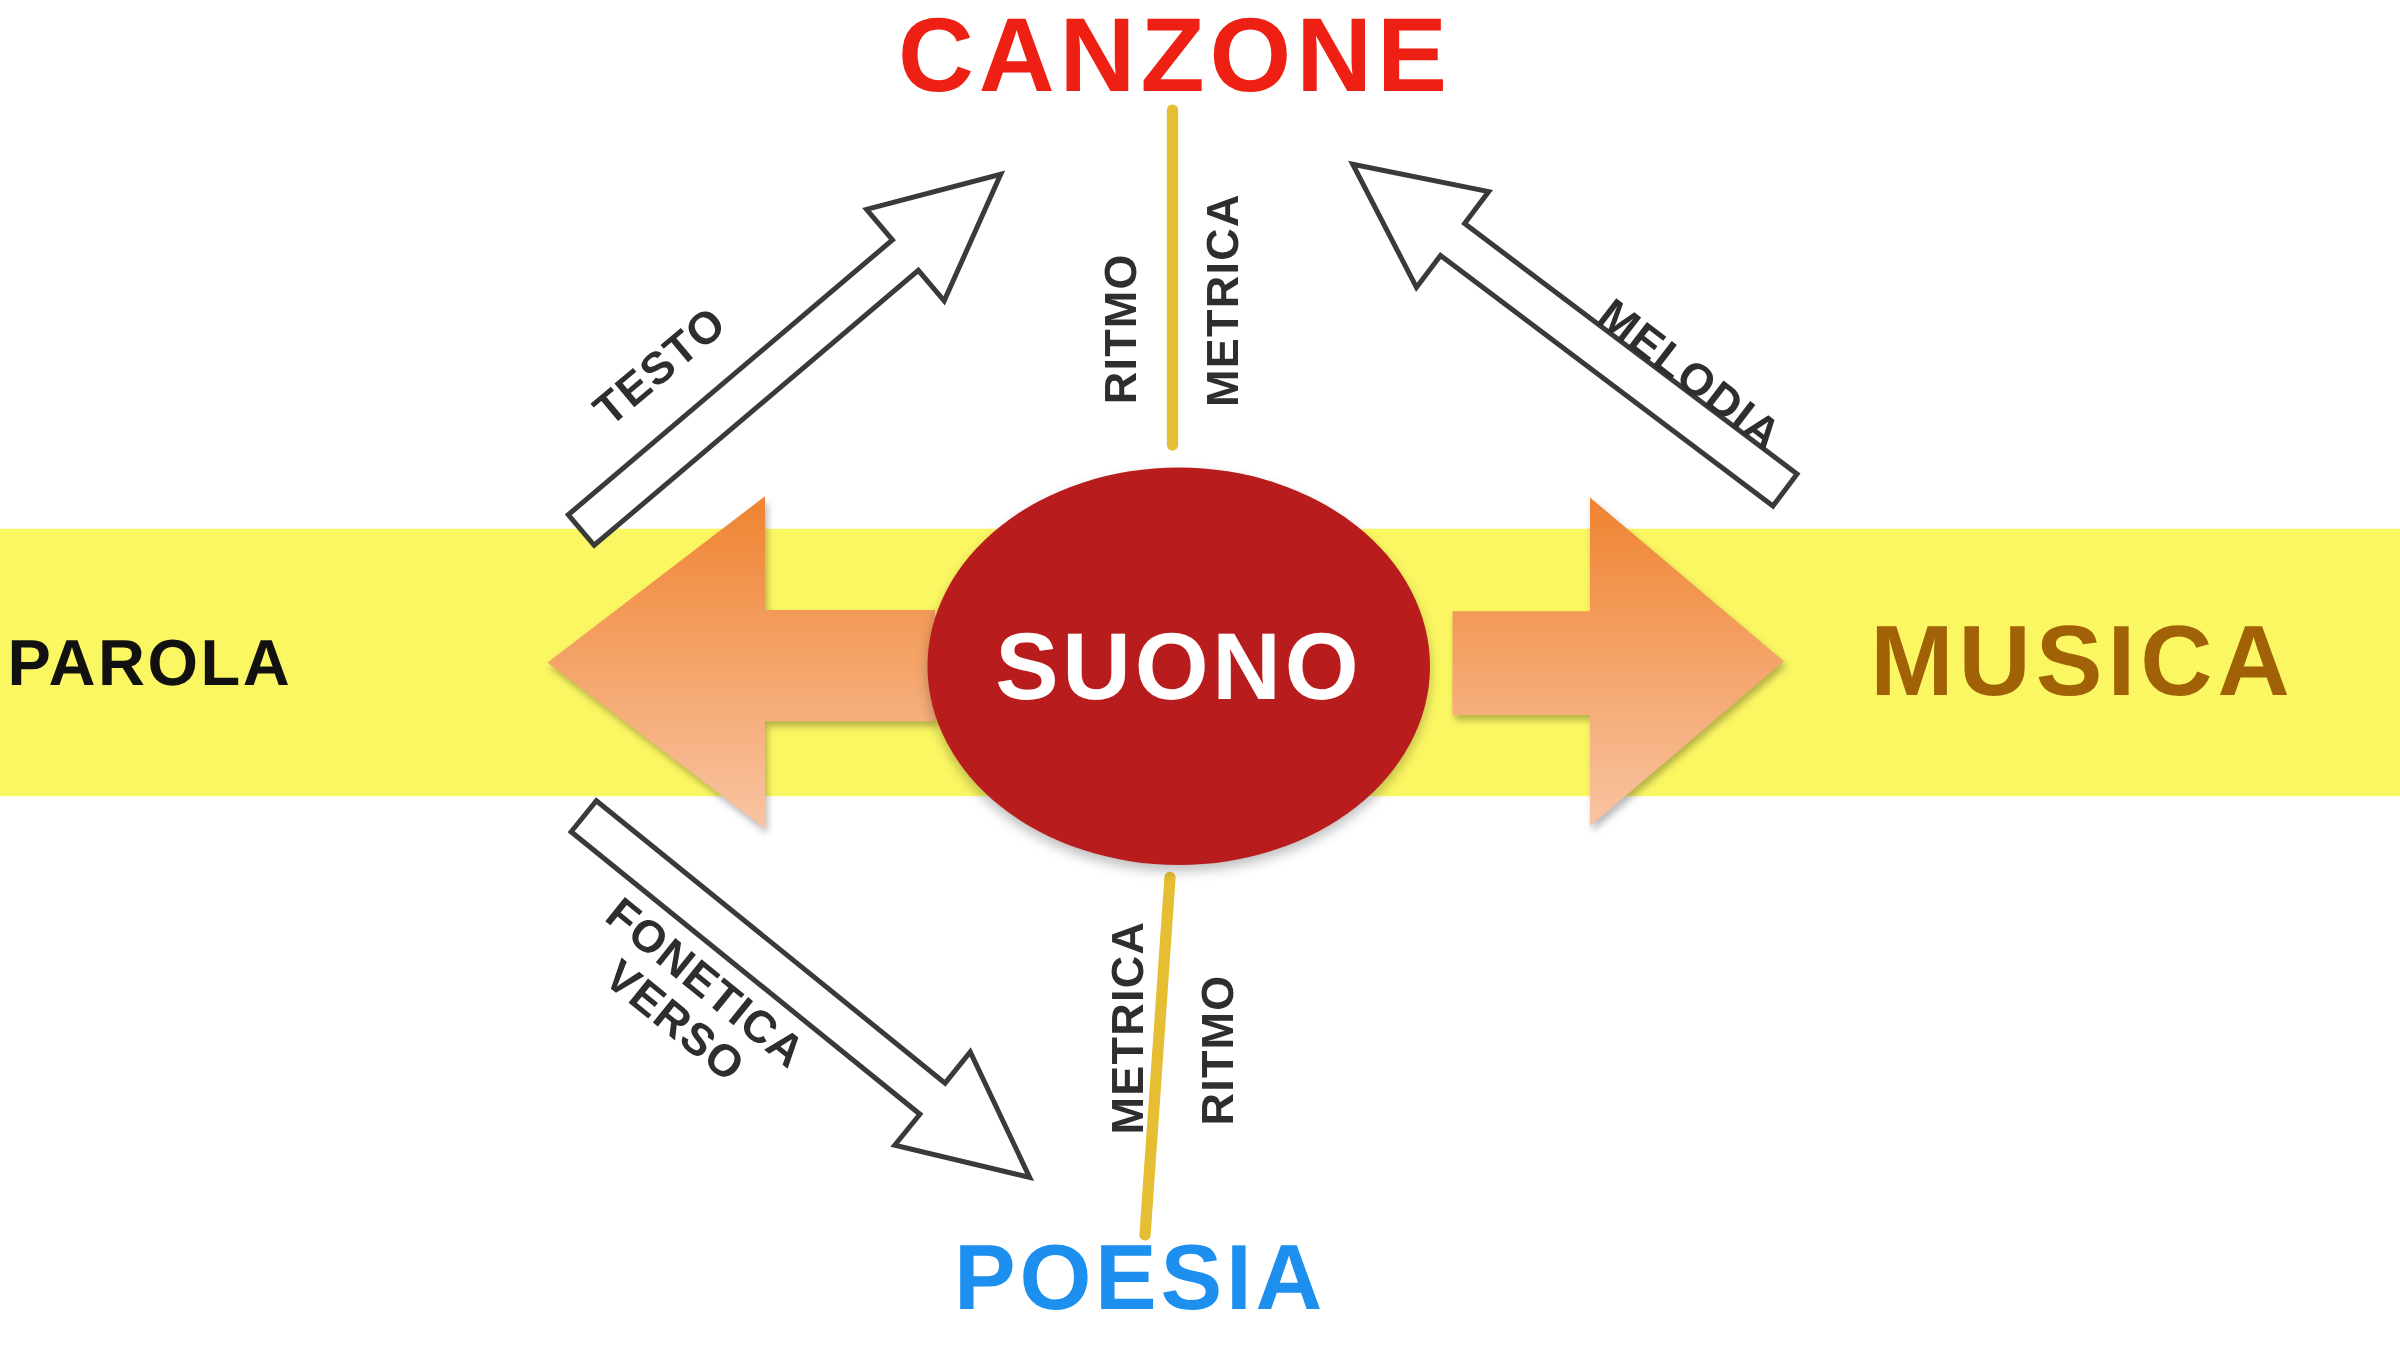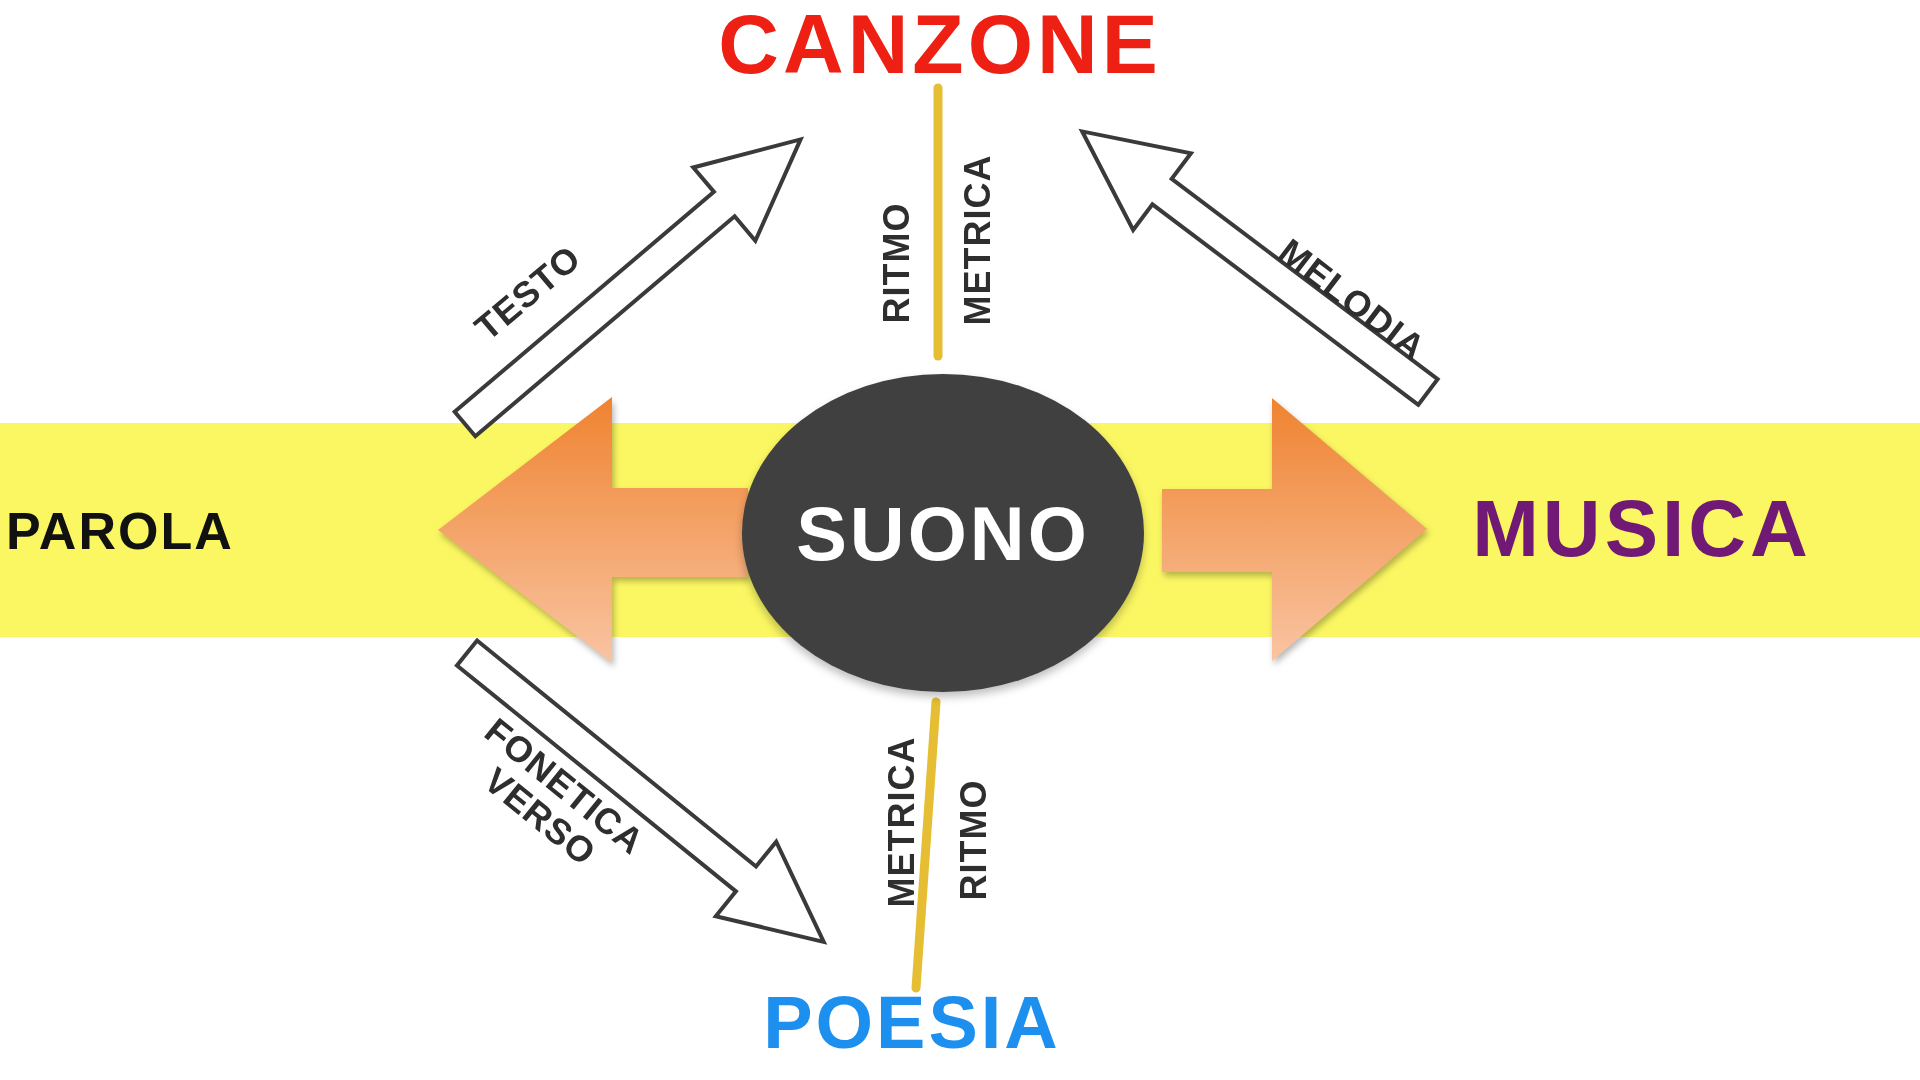--- a/index.html
+++ b/index.html
@@ -69,29 +69,29 @@
     <g class="orange-group">
       <polygon fill="url(#orangeGrad)" points="438,530 612,397 612,488 748,488 748,577 612,577 612,663"></polygon>
       <polygon fill="url(#orangeGrad)" points="1162,489 1272,489 1272,398 1427,529 1272,661 1272,572 1162,572"></polygon>
     </g>
 
     <polygon class="white-arrow" transform="translate(465,424) rotate(-40.3)" points="0,-16 340,-16 340,-48 440,0 340,48 340,16 0,16"></polygon>
     <polygon class="white-arrow" transform="translate(1428,392) rotate(-143)" points="0,-16 333,-16 333,-48 433,0 333,48 333,16 0,16"></polygon>
     <polygon class="white-arrow" transform="translate(467,653) rotate(39)" points="0,-16 359,-16 359,-48 459,0 359,48 359,16 0,16"></polygon>
   </svg>
 
-  <div class="ellipse" style="background: #404040;">
+  <div class="ellipse" style="background: #b91c1c;">
     <span class="word" style="color: rgb(255, 255, 255);">SUONO</span>
   </div>
 
   <div class="big centered t-canzone" style="color: rgb(237, 32, 19);">CANZONE</div>
 
   <div class="big t-parola" style="color: rgb(17, 17, 17);">PAROLA</div>
 
-  <div class="big centered t-musica" style="color: #701a75;">MUSICA</div>
+  <div class="big centered t-musica" style="color: #a16207; margin-left: 24px;">MUSICA</div>
 
   <div class="big centered t-poesia" style="color: rgb(29, 143, 238);">POESIA</div>
 
   <div class="vlabel v-ritmo-top">RITMO</div>
   <div class="vlabel v-metrica-top">METRICA</div>
   <div class="vlabel v-metrica-bot">METRICA</div>
   <div class="vlabel v-ritmo-bot">RITMO</div>
 
   <div class="dlabel d-testo">TESTO</div>
   <div class="dlabel d-melodia">MELODIA</div>

